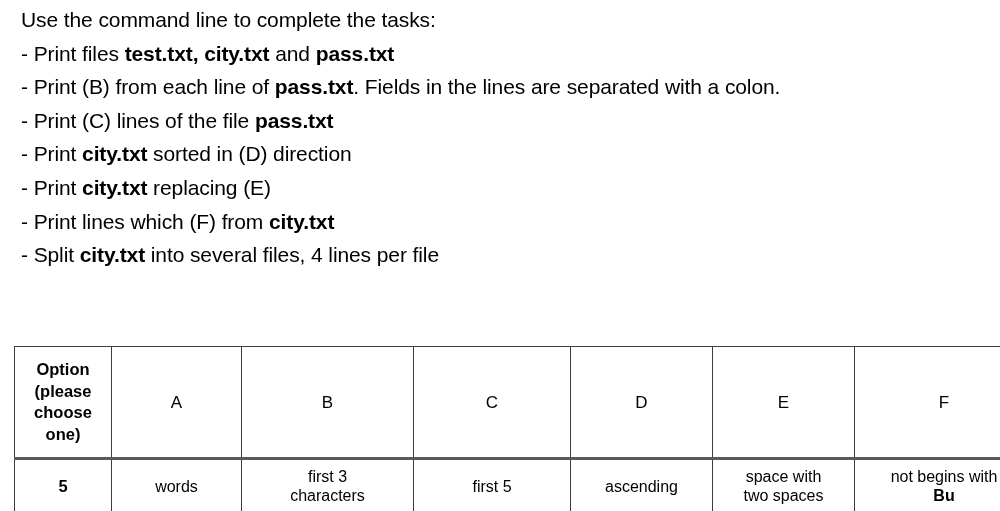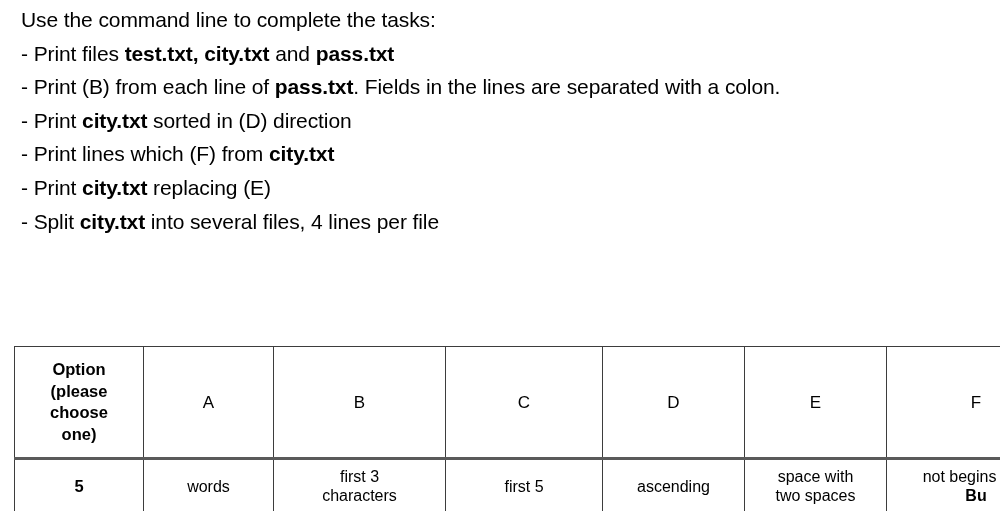--- a/index.html
+++ b/index.html
@@ -55,21 +55,21 @@
     background: #ffffff;
   }
   
   .hdr td {
     height: 104px;
   }
   .hdr td.opt-cell {
     font-weight: bold;
     font-size: 16.5px;
     line-height: 21.5px;
-    padding: 3px 16px;
+    padding: 3px 0;
   }
   .hdr td.letter {
     font-weight: normal;
     font-size: 17px;
   }
   
   .hdr td {
     border-bottom: 3px solid #5a5a5a;
   }
   .row-answer td {
@@ -101,23 +101,24 @@
   .a6 { width: 172px; }
 </style>
 </head>
 <body>
 
 <div class="instructions">
   <div class="line">Use the command line to complete the tasks:</div>
   <div id="task-lines">
       <div class="line"><span>- Print files </span><span class="b">test.txt, city.txt</span><span> and </span><span class="b">pass.txt</span></div>
       <div class="line"><span>- Print (B) from each line of </span><span class="b">pass.txt</span><span>. Fields in the lines are separated with a colon.</span></div>
+      <div class="line"><span>- Print (C) lines of the file </span><span class="b">pass.txt</span></div>
       <div class="line"><span>- Print </span><span class="b">city.txt</span><span>  sorted in (D) direction</span></div>
+      <div class="line"><span>- Print </span><span class="b">city.txt</span><span> replacing (E)</span></div>
       <div class="line"><span>- Print lines which (F) from </span><span class="b">city.txt</span></div>
-      <div class="line"><span>- Print </span><span class="b">city.txt</span><span> replacing (E)</span></div>
       <div class="line"><span>- Split </span><span class="b">city.txt</span><span> into several files, 4 lines per file</span></div>
     </div>
 </div>
 
 <div class="option-table">
   <table class="tbl">
     <tbody>
       <tr class="hdr">
         <td class="opt-cell c0">
           <span>Option</span><br>

